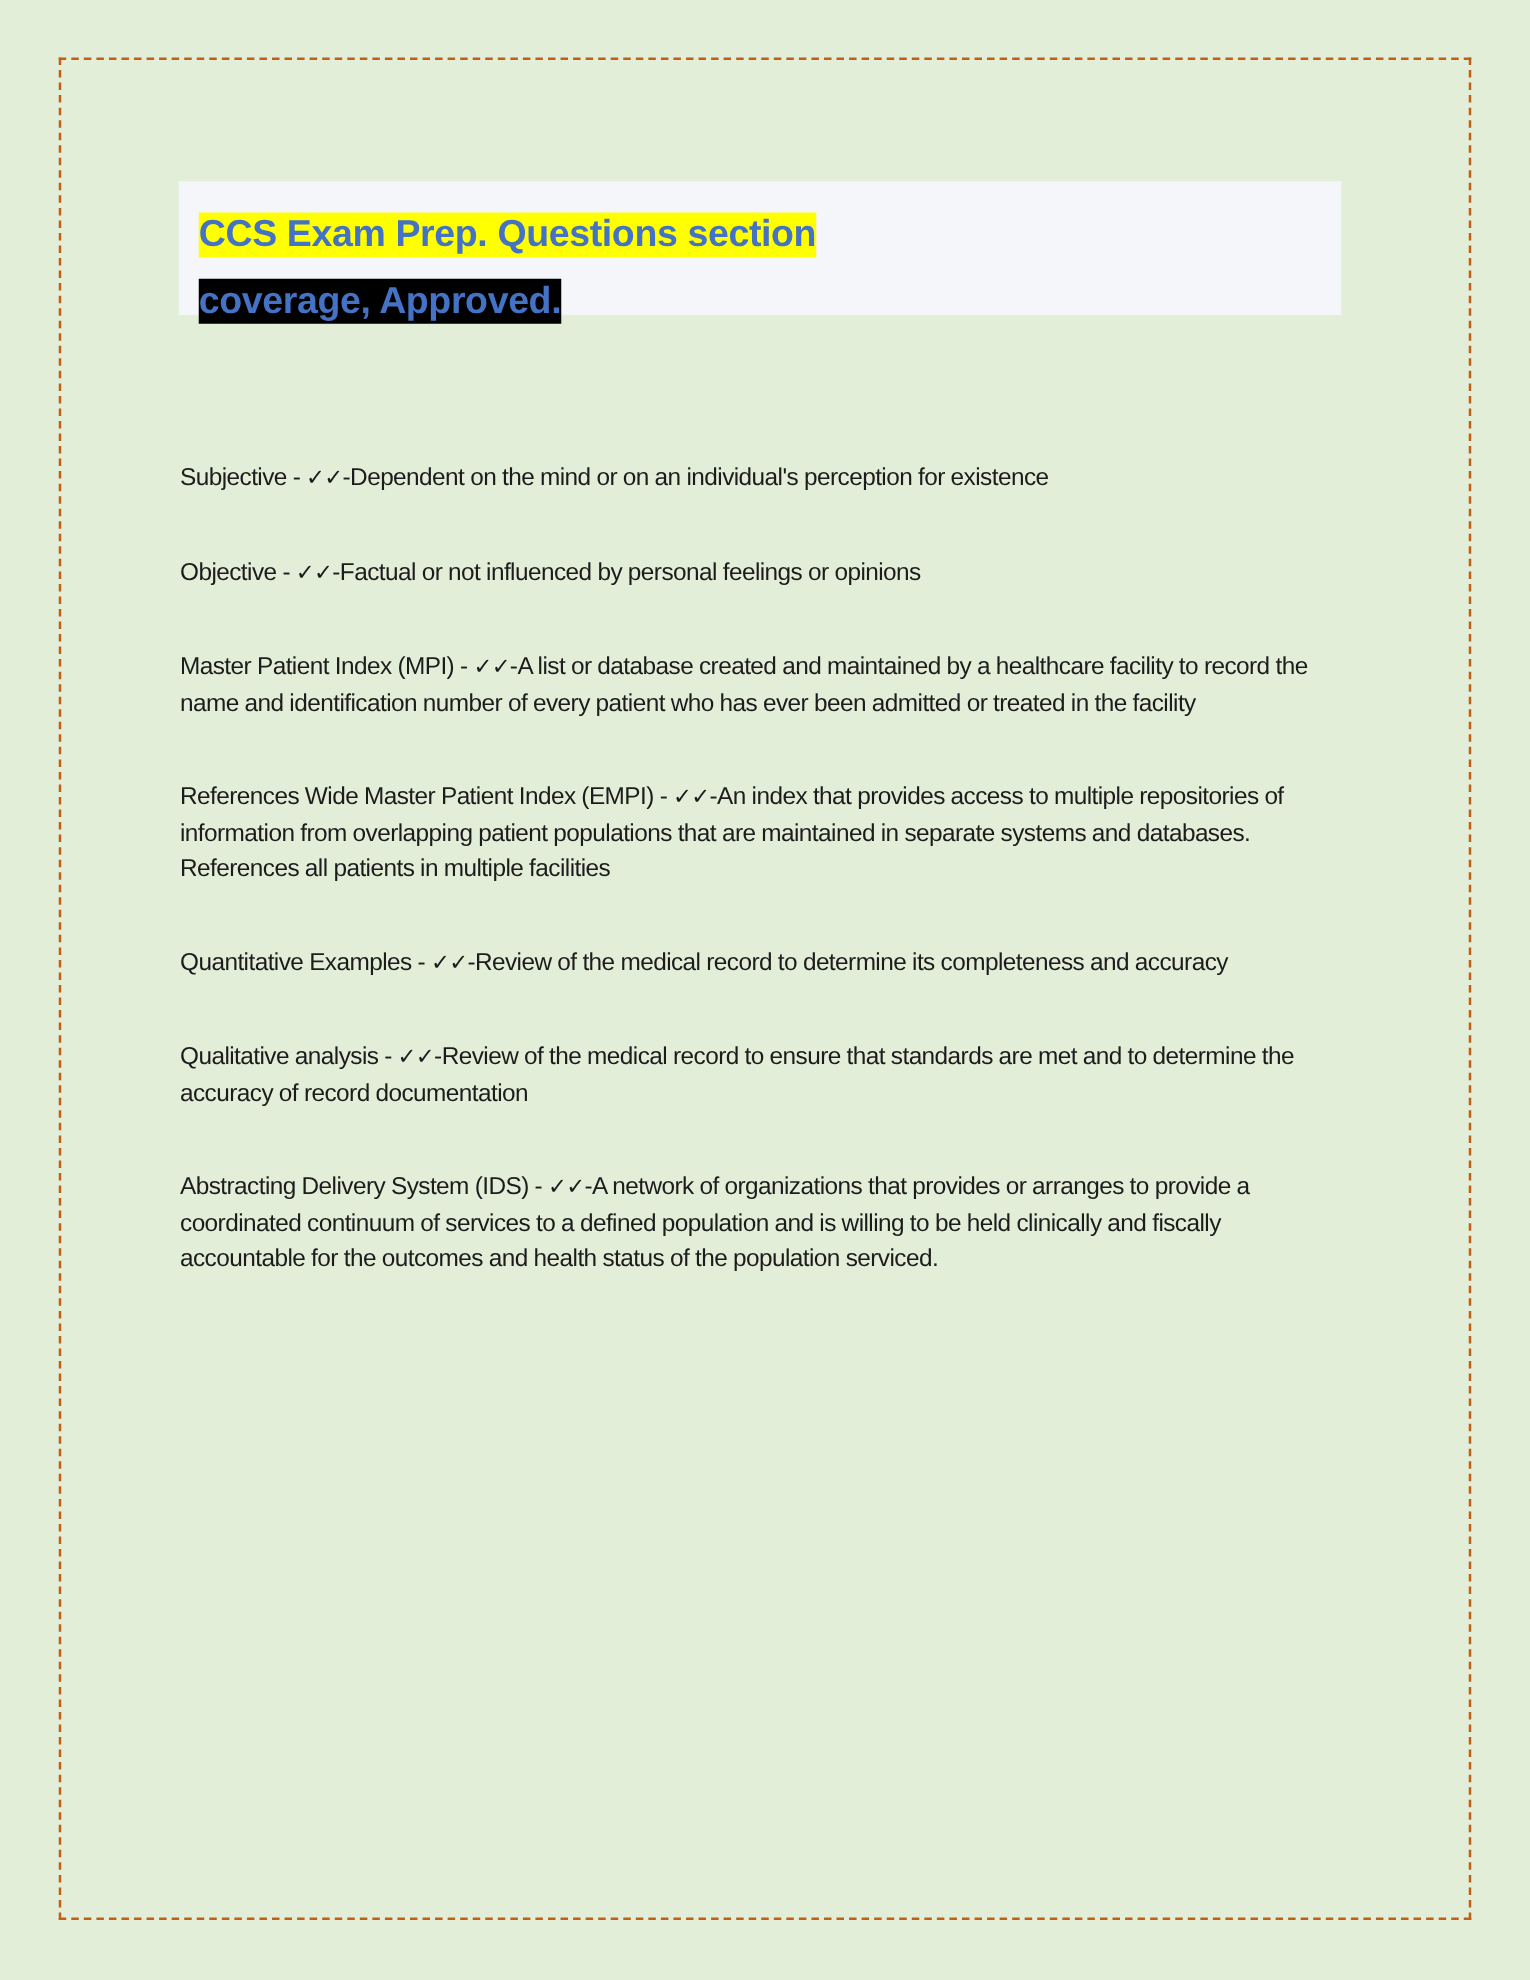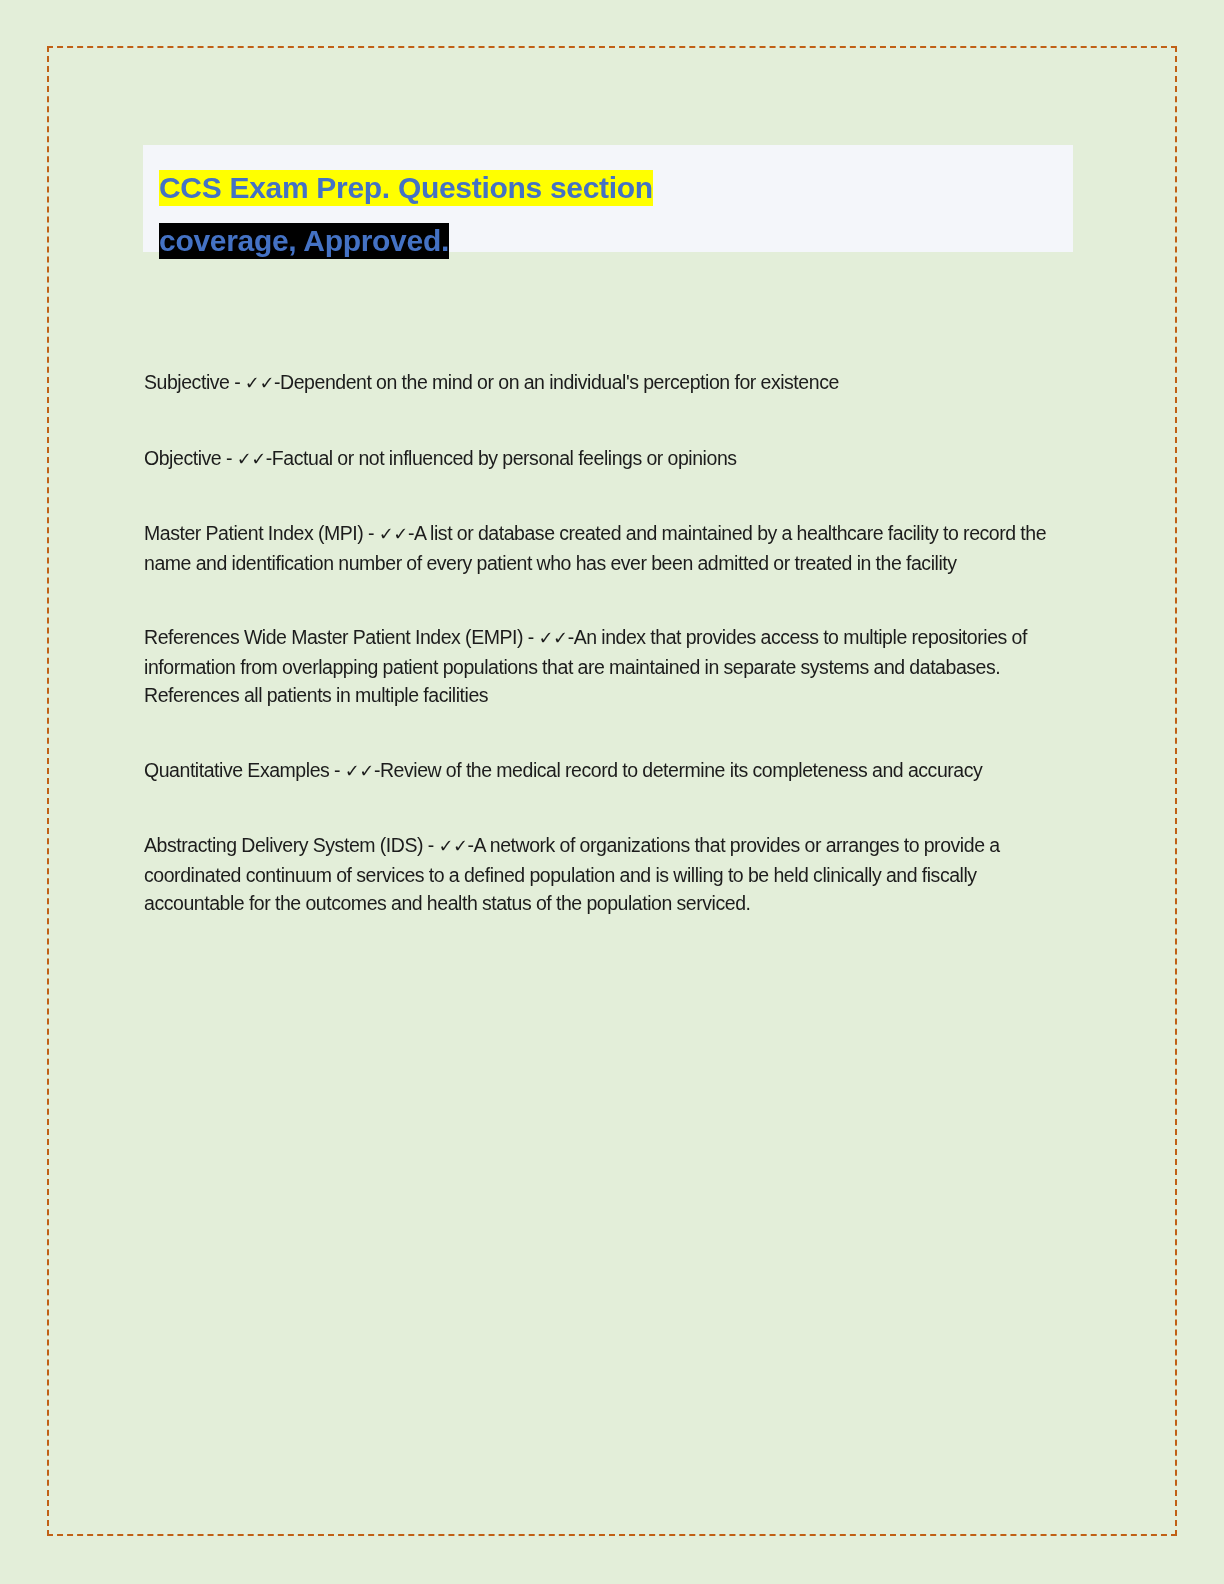--- a/index.html
+++ b/index.html
@@ -104,16 +104,17 @@
 
   <h1 class="title-text" style="color: rgb(68, 114, 196);"><span class="hl" style="background: rgb(255, 255, 0);">CCS Exam Prep. Questions section</span><br><span class="hl" style="background: #000000;">coverage, Approved.</span></h1>
 
   <div class="body-area">
 
   <p class="term"><span>Subjective</span><span> - </span><span class="check">✓✓</span><span>-Dependent on the mind or on an individual's perception for existence</span></p>
       <p class="term"><span>Objective</span><span> - </span><span class="check">✓✓</span><span>-Factual or not influenced by personal feelings or opinions</span></p>
       <p class="term"><span>Master Patient Index (MPI)</span><span> - </span><span class="check">✓✓</span><span>-A list or database created and maintained by a healthcare facility to record the name and identification number of every patient who has ever been admitted or treated in the facility</span></p>
       <p class="term"><span>References Wide Master Patient Index (EMPI)</span><span> - </span><span class="check">✓✓</span><span>-An index that provides access to multiple repositories of information from overlapping patient populations that are maintained in separate systems and databases. References all patients in multiple facilities</span></p>
       <p class="term"><span>Quantitative Examples</span><span> - </span><span class="check">✓✓</span><span>-Review of the medical record to determine its completeness and accuracy</span></p>
+      <p class="term"><span>Qualitative analysis</span><span> - </span><span class="check">✓✓</span><span>-Review of the medical record to ensure that standards are met and to determine the accuracy of record documentation</span></p>
       <p class="term"><span>Abstracting Delivery System (IDS)</span><span> - </span><span class="check">✓✓</span><span>-A network of organizations that provides or arranges to provide a coordinated continuum of services to a defined population and is willing to be held clinically and fiscally accountable for the outcomes and health status of the population serviced.</span></p>
     </div>
 
 </div>
 
 </body></html>

